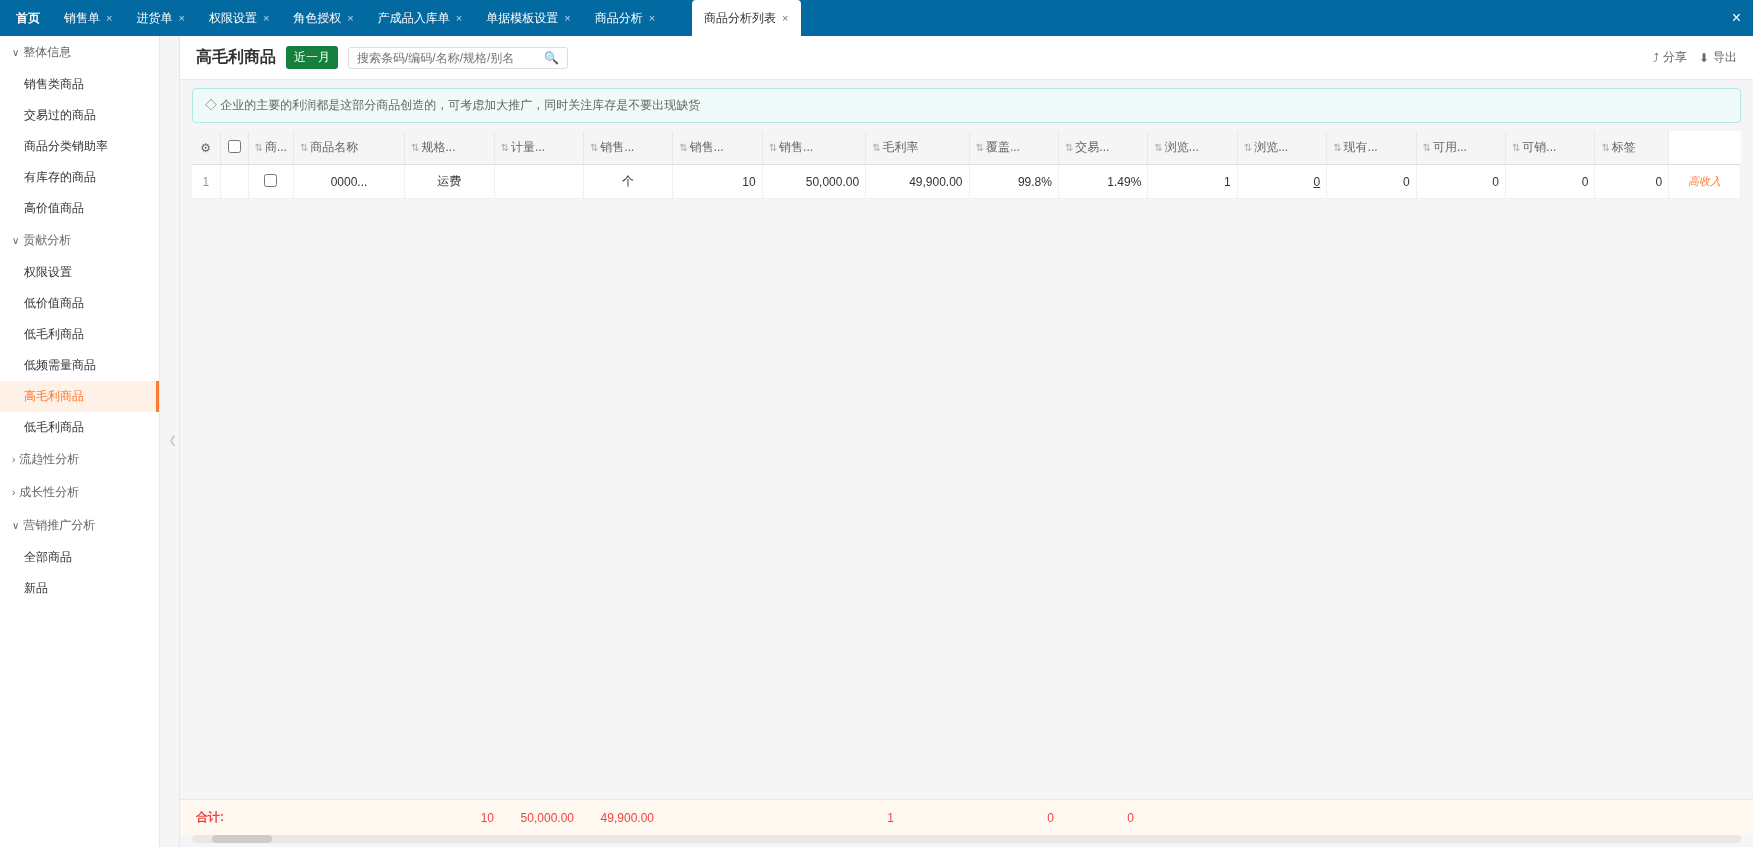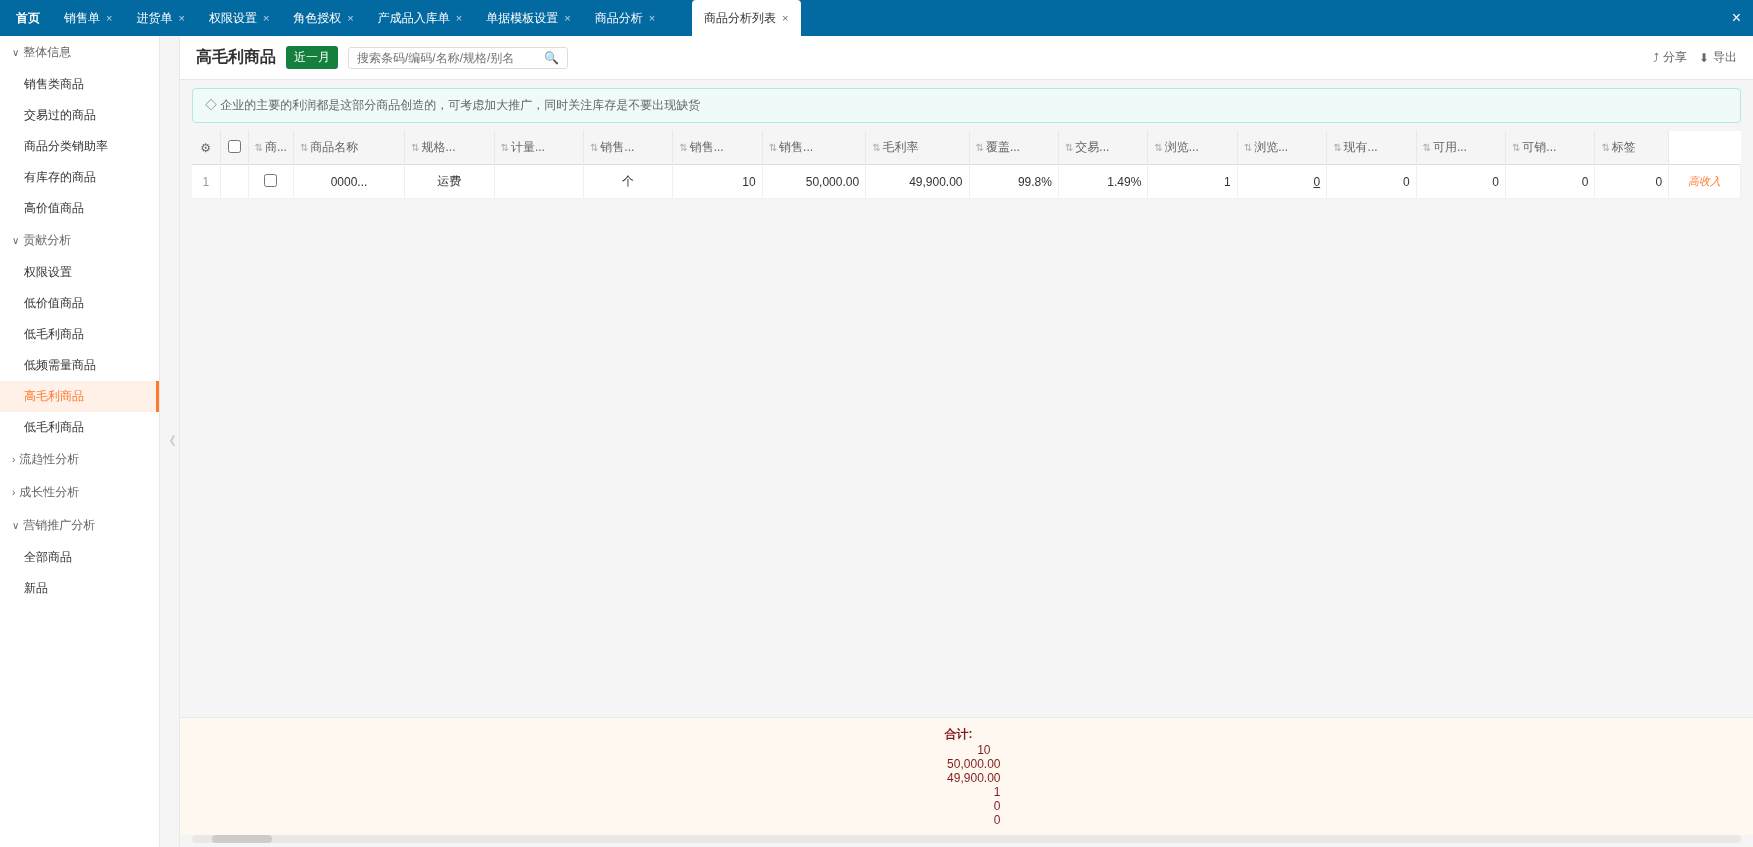--- a/index.html
+++ b/index.html
@@ -214,23 +214,22 @@
     td a { color: #333; text-decoration: underline; }
 
     
     .footer-bar {
       display: flex;
       align-items: center;
       background: #fff8f0;
       border-top: 1px solid #e8e8e8;
       padding: 8px 16px;
       font-size: 12px;
-      color: #7f1d1d;
+      color: #ef4444;
       min-height: 36px;
-      flex-direction: column;
     }
     .footer-label { font-weight: bold; margin-right: 16px; }
     .footer-cell {
       text-align: right;
       min-width: 80px;
       padding: 0 6px;
     }
 
     
     .bottom-scroll {

